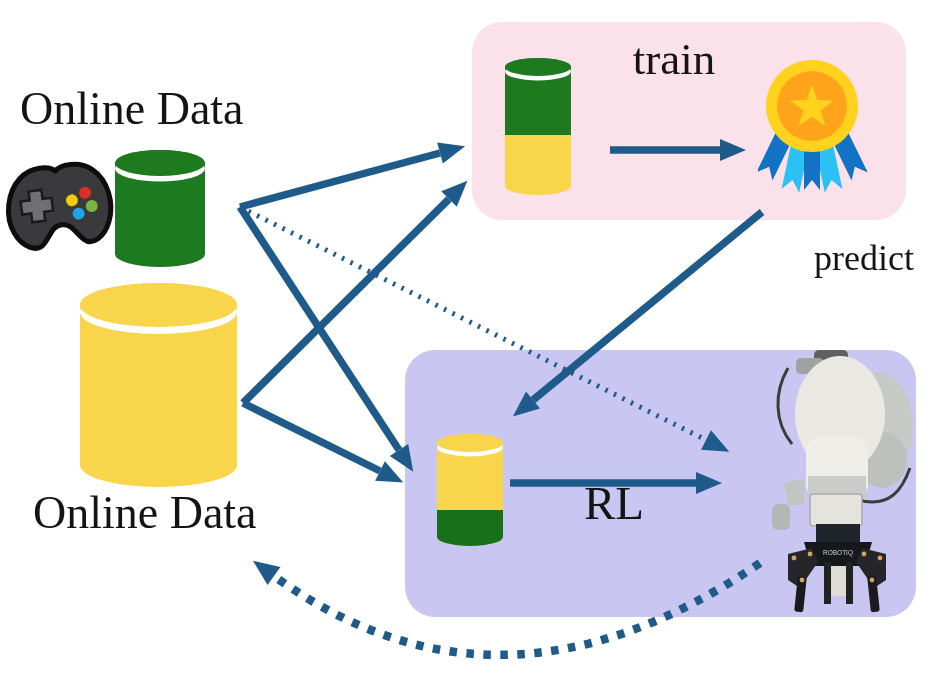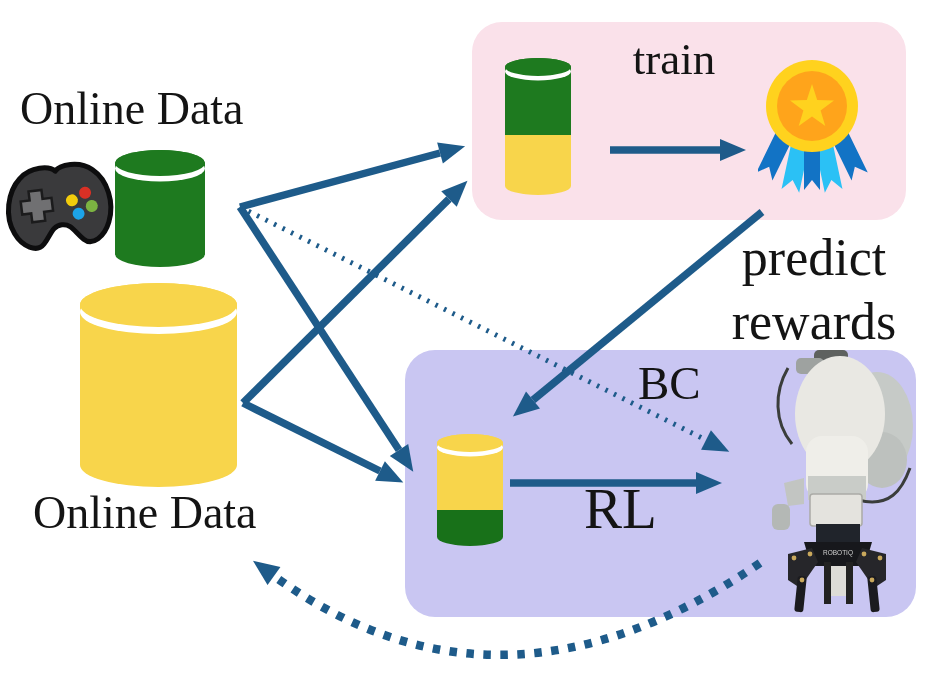--- a/index.html
+++ b/index.html
@@ -8,23 +8,23 @@
     font-family:"Liberation Serif","DejaVu Serif",serif;color:#141414;
   }
   .abs{position:absolute;}
   .panel{position:absolute;border-radius:30px;}
   #panel-classifier{left:472px;top:22px;width:434px;height:198px;background:#FAE1EA;}
   #panel-policy{left:405px;top:350px;width:511px;height:267px;background:#C9C6F2;}
   .lbl{position:absolute;white-space:nowrap;line-height:1;}
   #lbl-expert{left:20px;top:86px;font-size:46px;}
   #lbl-online{left:33px;top:490px;font-size:46px;text-align:right;}
   #lbl-train{left:554px;top:30px;width:240px;text-align:center;font-size:45px;line-height:59px;}
-  #lbl-predict{left:714px;top:226px;width:200px;text-align:center;font-size:52px;line-height:64px;white-space:normal;}
+  #lbl-predict{left:714px;top:226px;width:200px;text-align:right;font-size:36px;line-height:64px;white-space:normal;}
   #lbl-bc{left:638px;top:360px;font-size:47px;}
-  #lbl-rl{left:584px;top:480px;font-size:57px;}
+  #lbl-rl{left:584px;top:480px;font-size:47px;}
   svg{display:block;}
   #arrows{position:absolute;left:0;top:0;pointer-events:none;}
 </style>
 </head>
 <body>
 
 <div id="canvas">
 
   <div id="panel-classifier" class="panel"></div>
   <div id="panel-policy" class="panel"></div>
@@ -156,19 +156,17 @@
 
   <div id="lbl-expert" class="lbl">Online Data</div>
   <div id="lbl-online" class="lbl">Online Data</div>
 
   <div id="lbl-train" class="lbl">
     <div>train</div>
   </div>
 
   <div id="lbl-predict" class="lbl">
     <div>predict</div>
-    <div>rewards</div>
   </div>
 
-  <div id="lbl-bc" class="lbl">BC</div>
   <div id="lbl-rl" class="lbl">RL</div>
 
 </div>
 
 </body></html>

